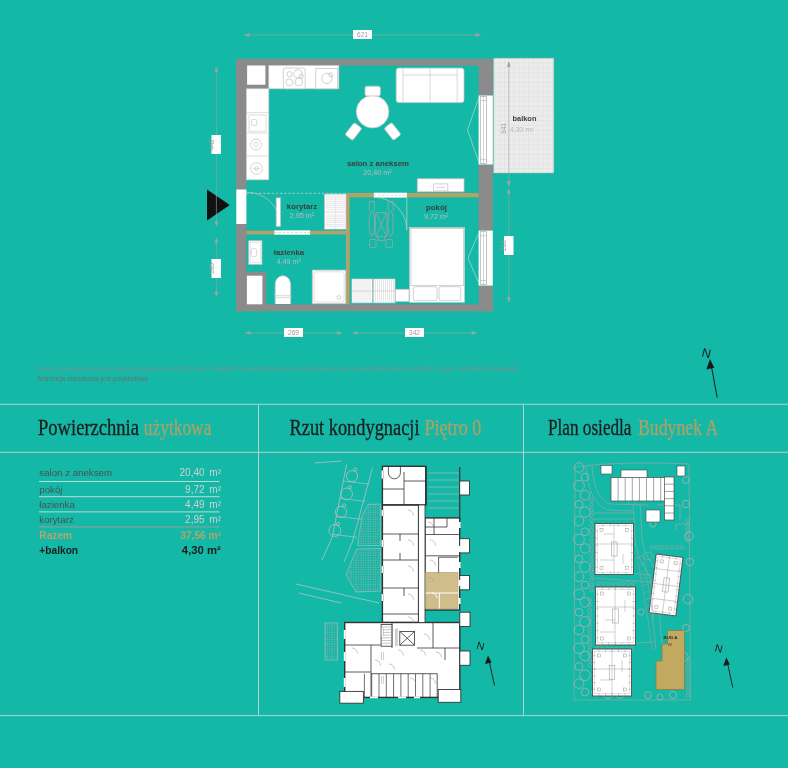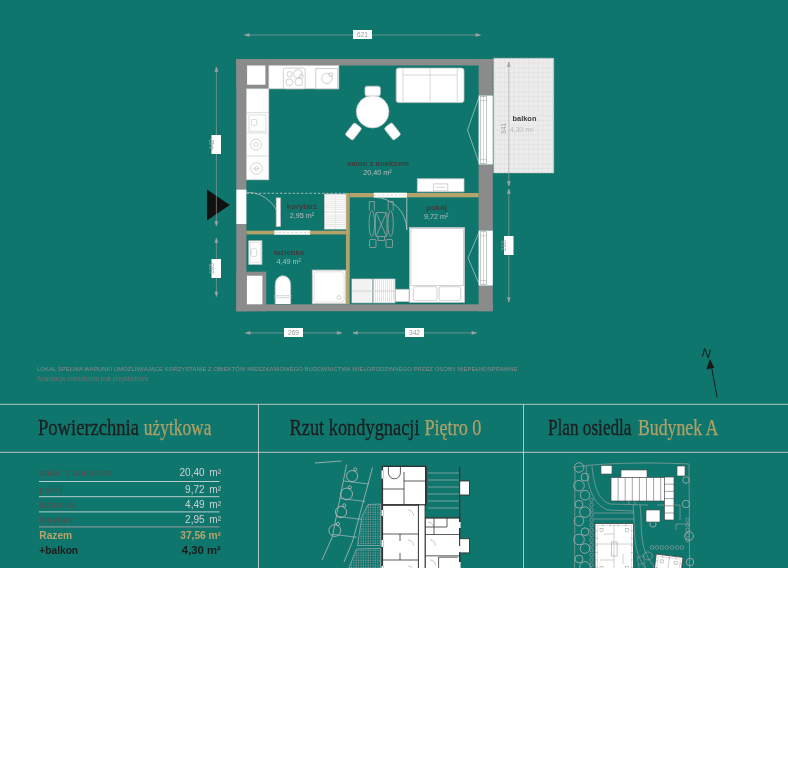--- a/index.html
+++ b/index.html
@@ -1,16 +1,16 @@
 <!DOCTYPE html>
 <html><head>
 <meta charset="utf-8">
 <style>
 html,body{margin:0;padding:0;background:#ffffff;}
-#page{position:relative;width:788px;height:568px;overflow:hidden;background:#0f766e;
+#page{position:relative;width:788px;height:768px;overflow:hidden;background:#14b8a6;
  font-family:"Liberation Sans", sans-serif;}
 svg{position:absolute;top:0;left:0;}
 .rl{font-family:"Liberation Sans",sans-serif;font-weight:bold;fill:#3d3d3d;}
 .ra{font-family:"Liberation Sans",sans-serif;fill:#bcbcbc;}
 .dim{font-family:"Liberation Sans",sans-serif;fill:#9b9b9b;}
 .hdr{font-family:"Liberation Serif",serif;fill:#1d1d1d;stroke:#1d1d1d;stroke-width:0.3;}
 .hdrg{font-family:"Liberation Serif",serif;fill:#b1a066;stroke:#b1a066;stroke-width:0.25;}
 </style>
 </head>
 <body>

